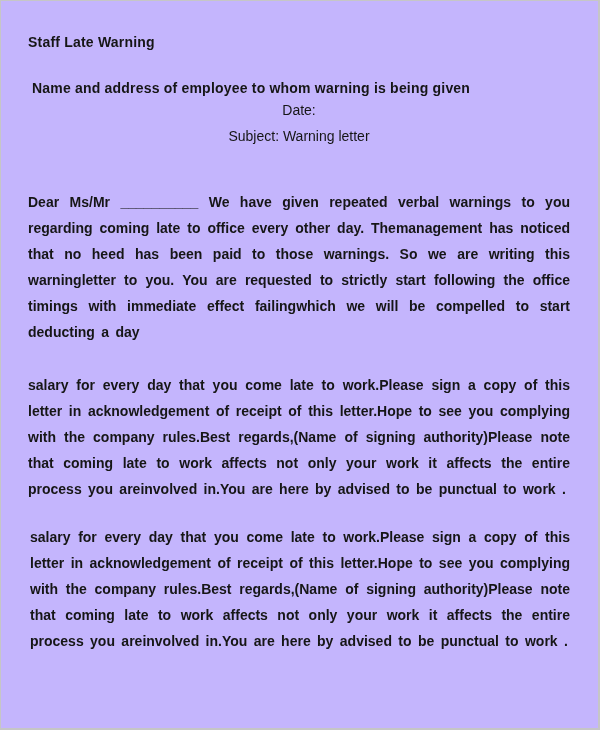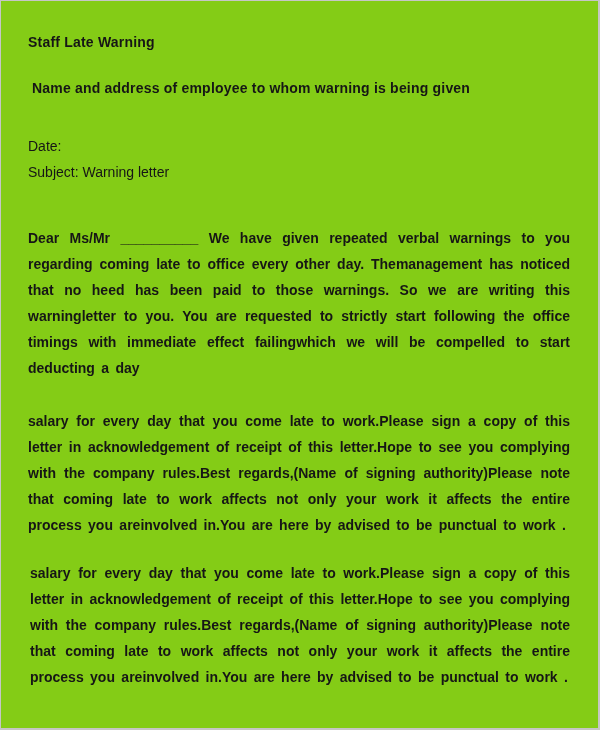--- a/index.html
+++ b/index.html
@@ -4,21 +4,21 @@
 <style>
   html, body {
     margin: 0;
     padding: 0;
     background: #ffffff;
   }
   .page {
     box-sizing: border-box;
     width: 600px;
     height: 730px;
-    background: #84cc16;
+    background: #c4b5fd;
     border-top: 1px solid #c6c6c6;
     border-left: 1px solid #c6c6c6;
     border-right: 2px solid #c6c6c6;
     border-bottom: 2px solid #c6c6c6;
     padding: 32px 28px 0 27px;
     overflow: hidden;
     font-family: "Liberation Sans", sans-serif;
     color: #161616;
   }
   .doc-title {
@@ -29,21 +29,21 @@
   }
   .doc-subtitle {
     font-size: 14px;
     font-weight: bold;
     line-height: 18px;
     margin-top: 28px;
     padding-left: 4px;
     letter-spacing: 0.2px;
   }
   .meta-block {
-    margin-top: 36px;
+    text-align: center;
   }
   .meta-line {
     font-size: 14px;
     line-height: 26px;
   }
   .body-para {
     font-size: 14px;
     line-height: 26px;
     text-align: justify;
     word-spacing: 2.5px;

